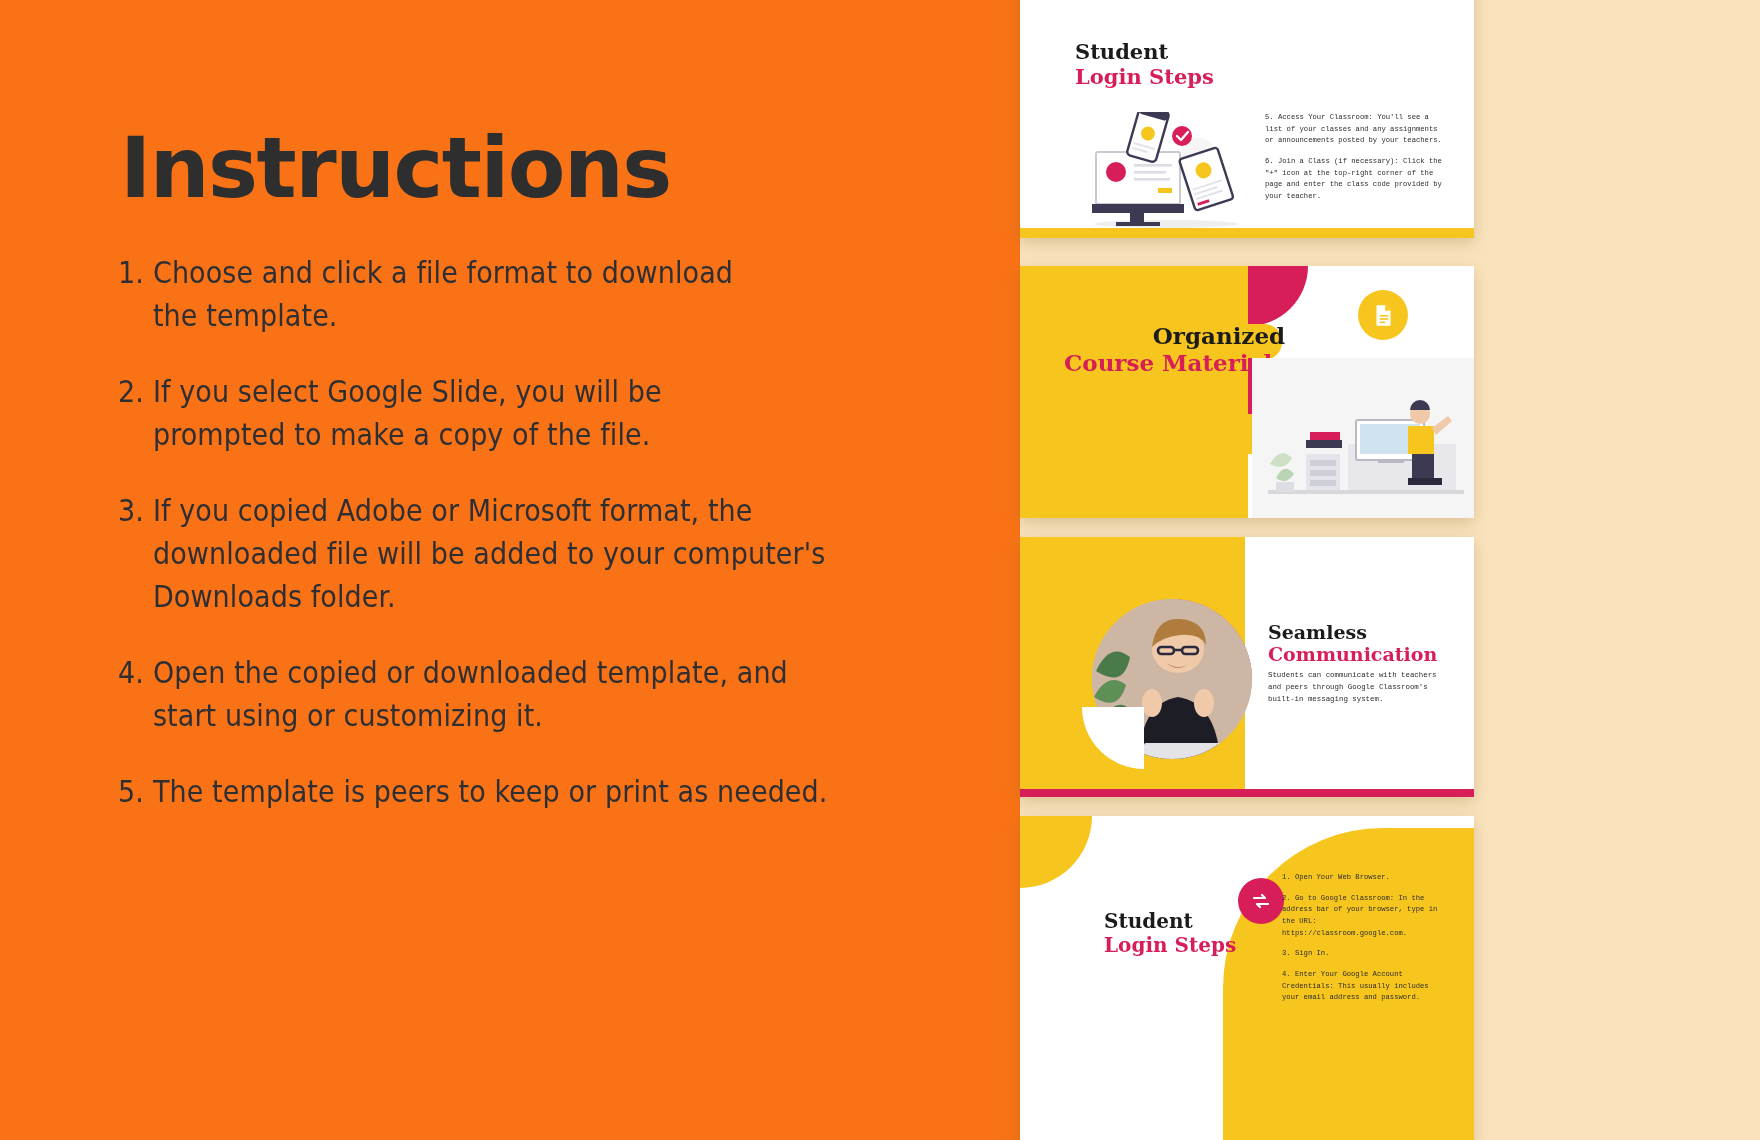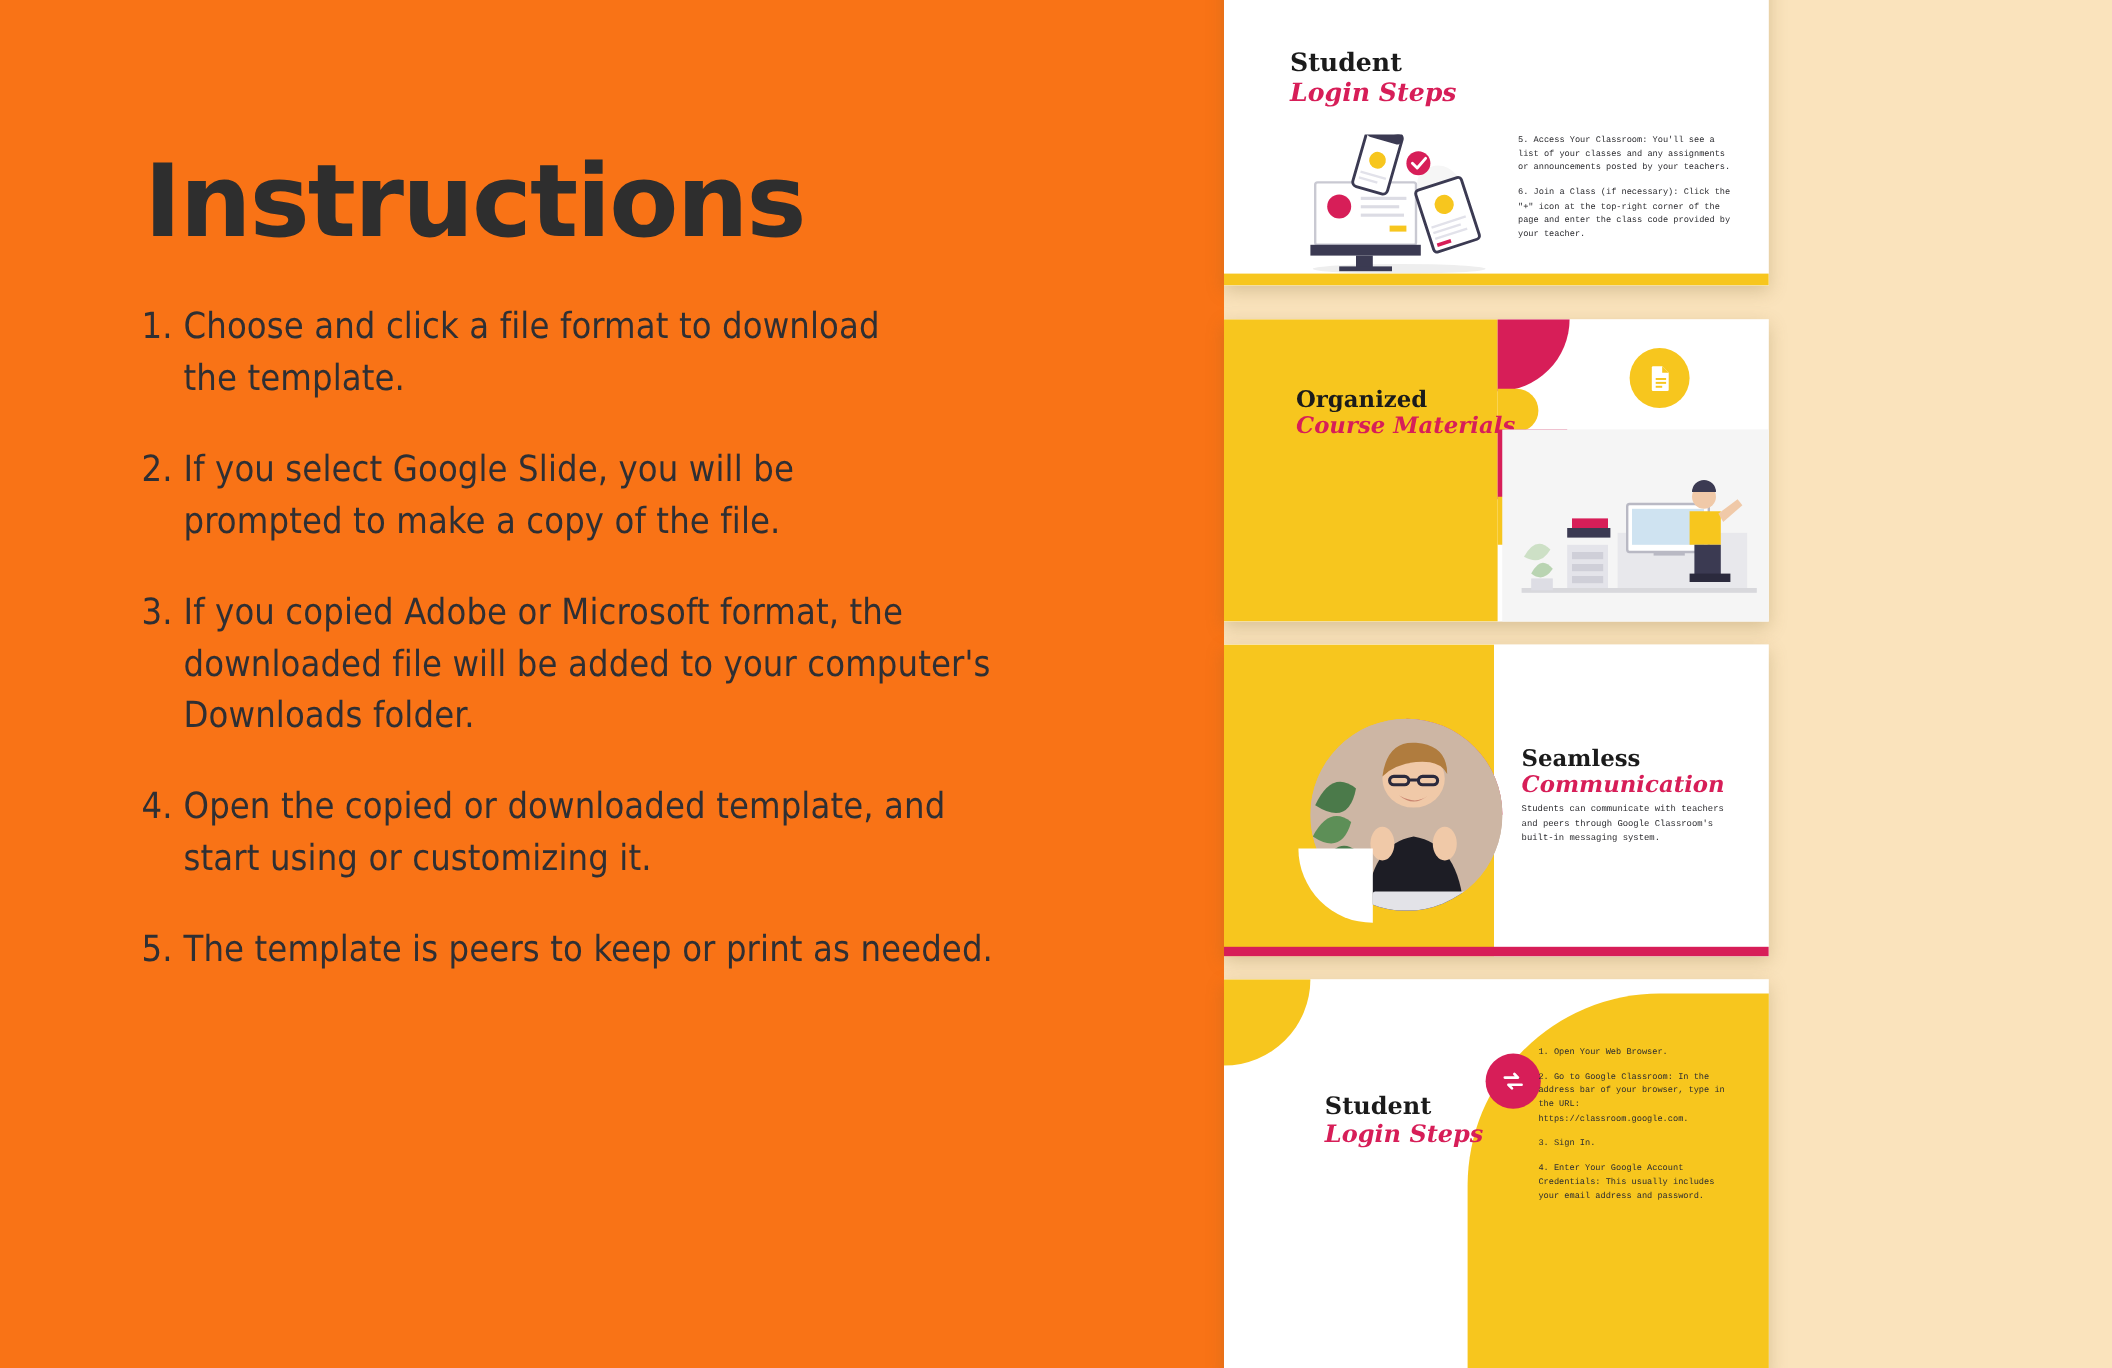--- a/index.html
+++ b/index.html
@@ -64,40 +64,40 @@
     background:#d71e58;
   }
 
   
   .slide-title {
     font-family:"DejaVu Serif","Liberation Serif",serif;
     font-weight:bold;
     line-height:1.18;
   }
   .title-dark  { color:#1b1b1b; }
-  .title-pink  { color:#d71e58;font-style:italic; }
+  .title-pink  { color:#d71e58; }
 
   .body-text {
     font-family:Liberation Mono, monospace;
     color:#2c2c30;
     line-height:1.62;
   }
 
   
   .s1-title { position:absolute; left:55px; top:112px; font-size:21px; }
   .s1-illu  { position:absolute; left:58px; top:184px; width:176px; height:116px; }
   .s1-text  { position:absolute; left:245px; top:184px; width:182px; font-size:7.2px; }
   .s1-text p { margin-bottom:9px; }
 
   
   .s2-left {
     position:absolute; left:0; top:0; width:228px; height:100%;
     background:#f7c61e;
   }
-  .s2-title { position:absolute; left:60px; top:56px; font-size:19px; }
+  .s2-title { position:absolute; left:44px; top:56px; font-size:23px;text-align:right; }
   .s2-text  { position:absolute; left:44px; top:106px; width:170px; font-size:7.4px; }
   .s2-text p { margin-bottom:9px; }
   .s2-blob-1 {
     position:absolute; left:228px; top:0; width:60px; height:60px;
     background:#d71e58; border-radius:0 0 60px 0;
   }
   .s2-blob-2 {
     position:absolute; left:228px; top:92px; width:58px; height:58px;
     background:#d71e58; border-radius:0 0 58px 0;
   }

